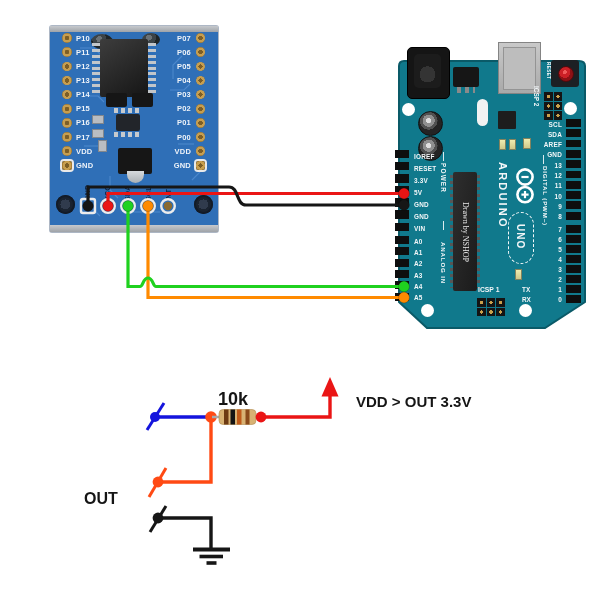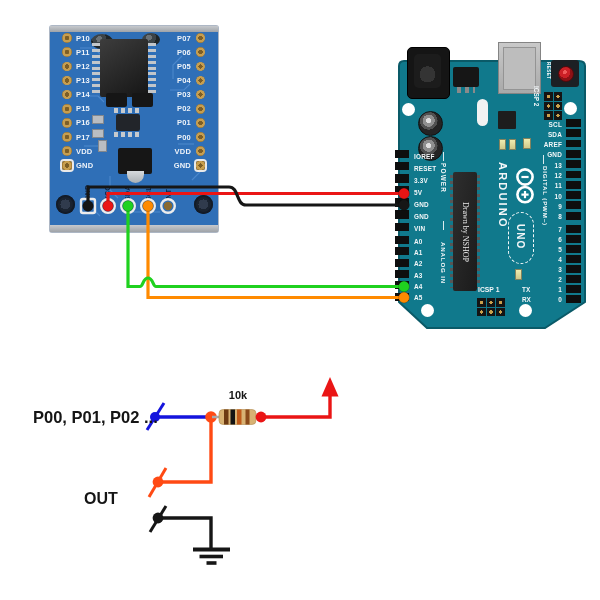--- a/index.html
+++ b/index.html
@@ -327,17 +327,17 @@
     <line x1="166" y1="506" x2="150" y2="532" stroke="#161616" stroke-width="3"></line>
     <path d="M160 518 H211 V548" stroke="#161616" stroke-width="3.4" fill="none"></path>
     <circle cx="158" cy="518" r="5.4" fill="#161616"></circle>
     <g stroke="#161616">
       <line x1="193" y1="549.5" x2="230" y2="549.5" stroke-width="4"></line>
       <line x1="199.5" y1="556.5" x2="223" y2="556.5" stroke-width="3.6"></line>
       <line x1="206.5" y1="563" x2="216.5" y2="563" stroke-width="3.6"></line>
     </g>
   </svg>
 
-  <div class="sch-txt" style="left:33px;top:408px;font-size:16.5px">P00, P01, P02 ...</div>
-  <div class="sch-txt" style="left:218px;top:389px;width:40px;text-align:center;font-size:11px">10k</div>
+  <div class="sch-txt" style="left:218px;top:389px;width:40px;font-size:18px">10k</div>
+  <div class="sch-txt" style="left:356px;top:394px;font-size:15px;line-height:15px">VDD &gt; OUT 3.3V</div>
   <div class="sch-txt" style="left:84px;top:490px;font-size:16px">OUT</div>
 
 </div>
 
 </body></html>

